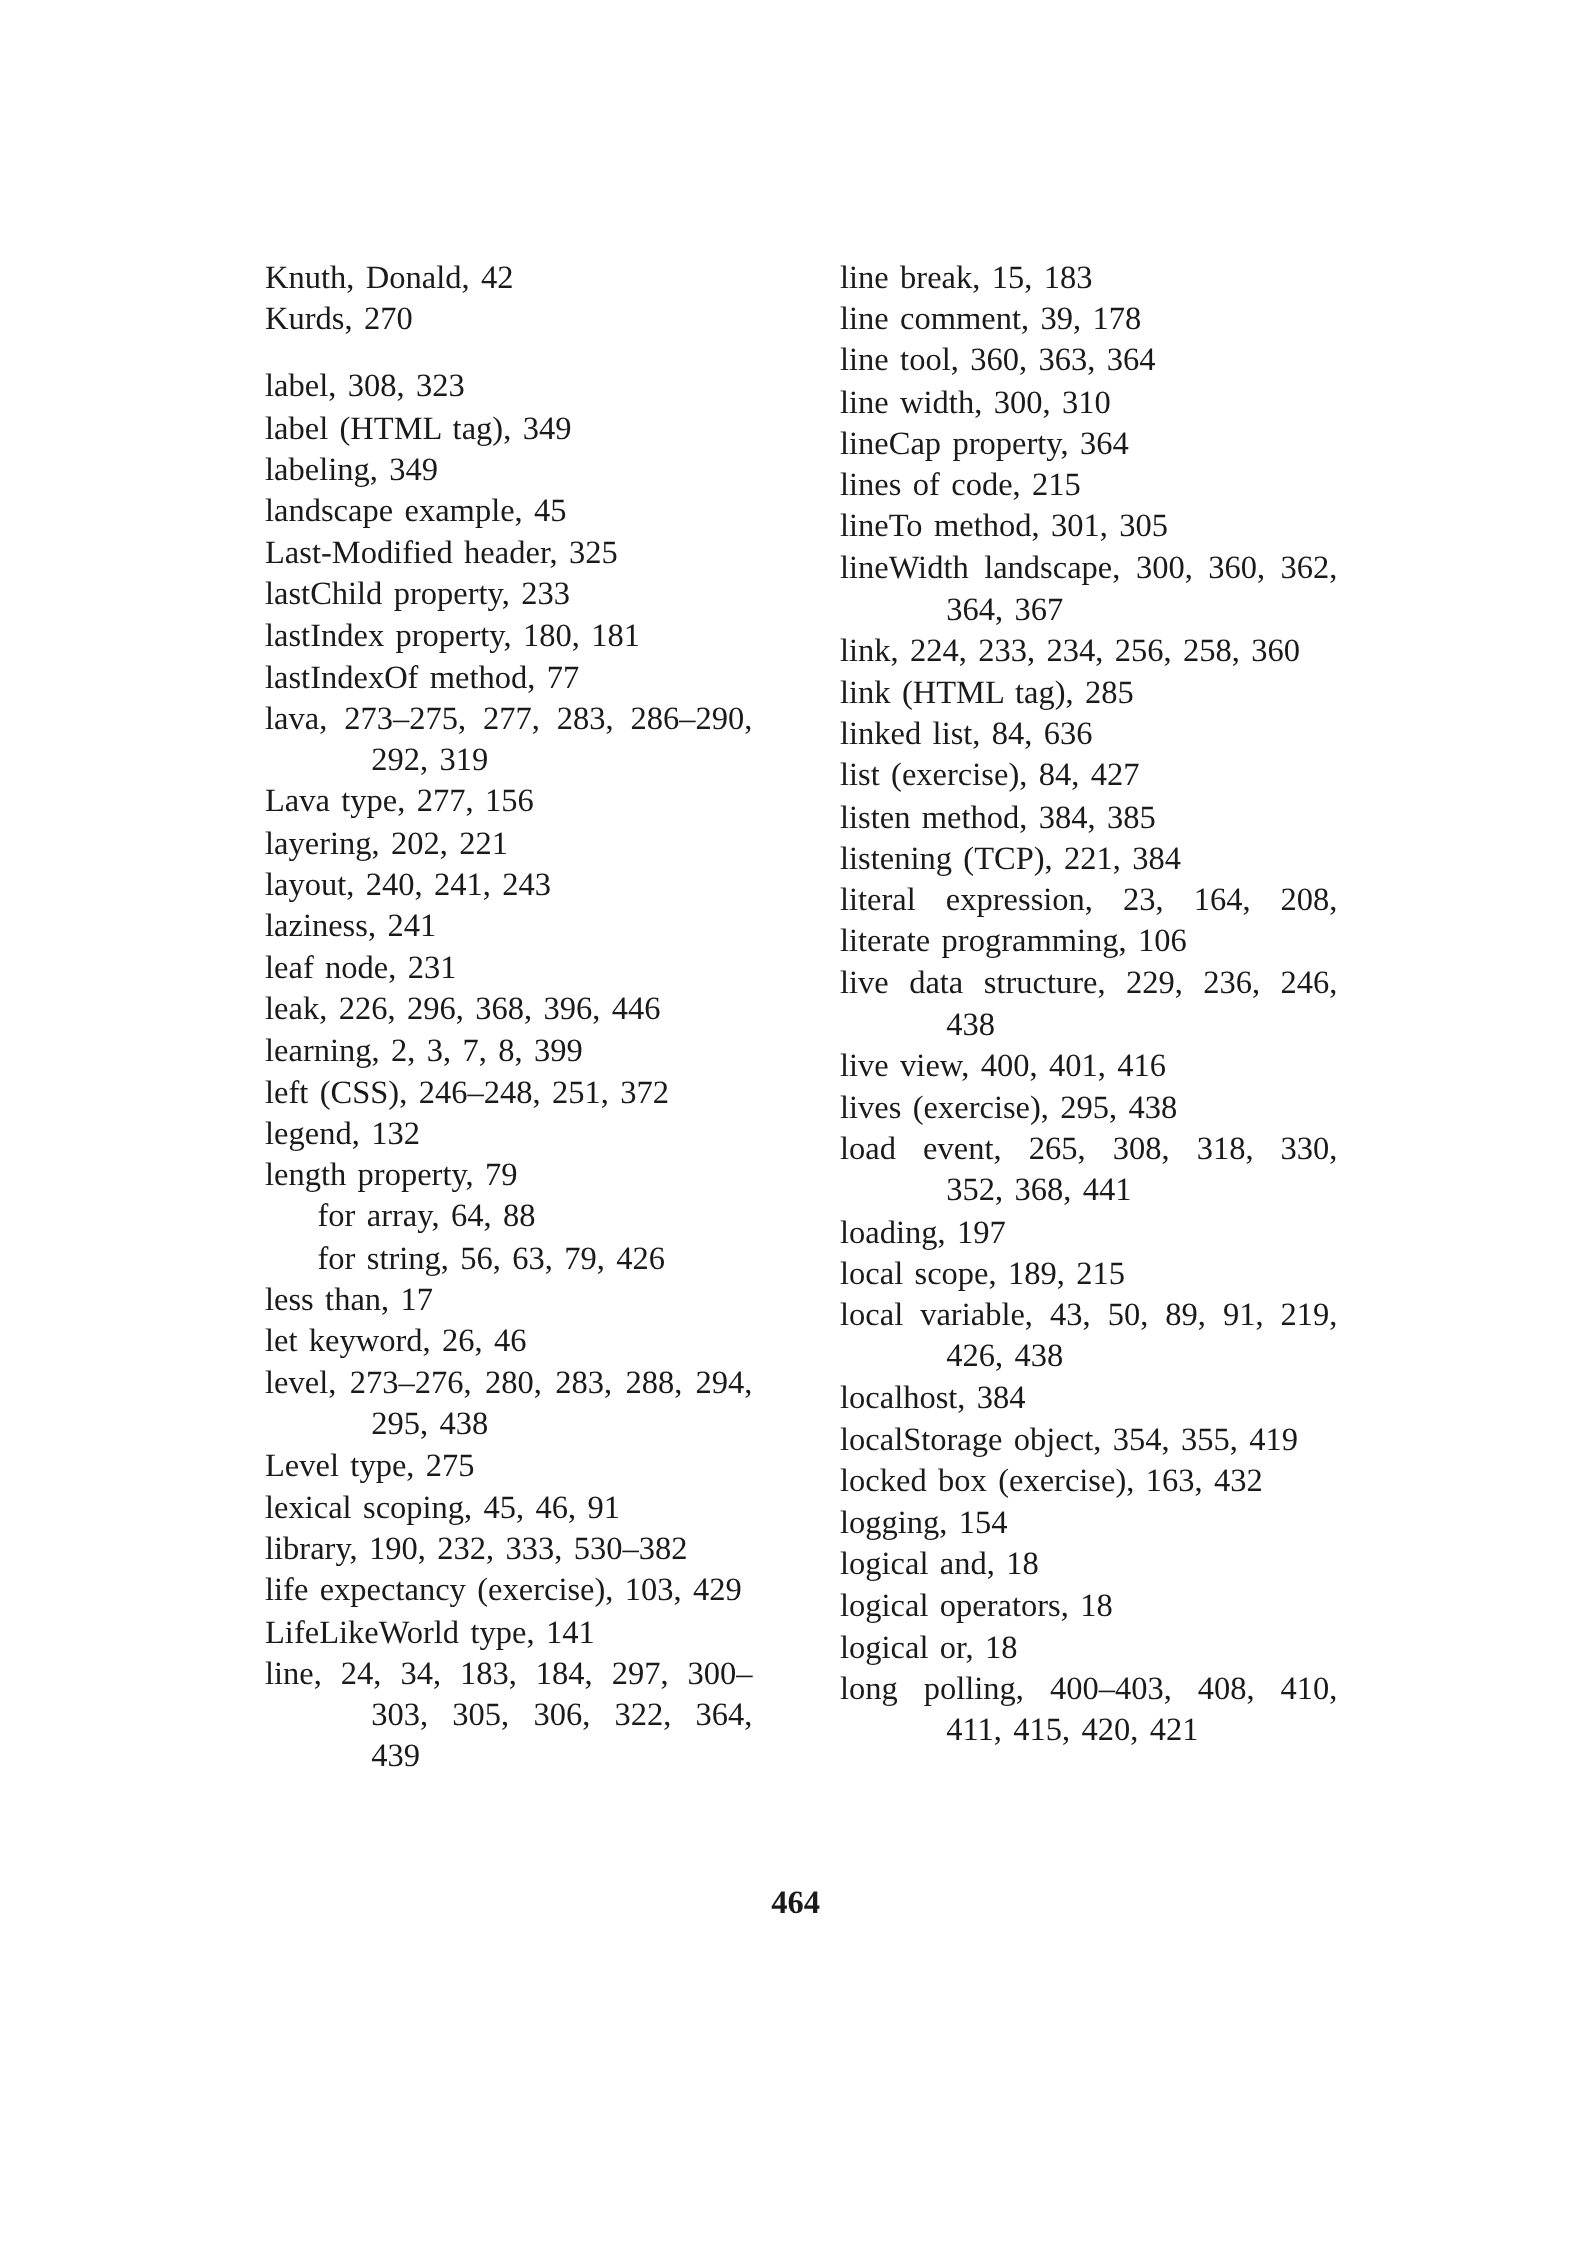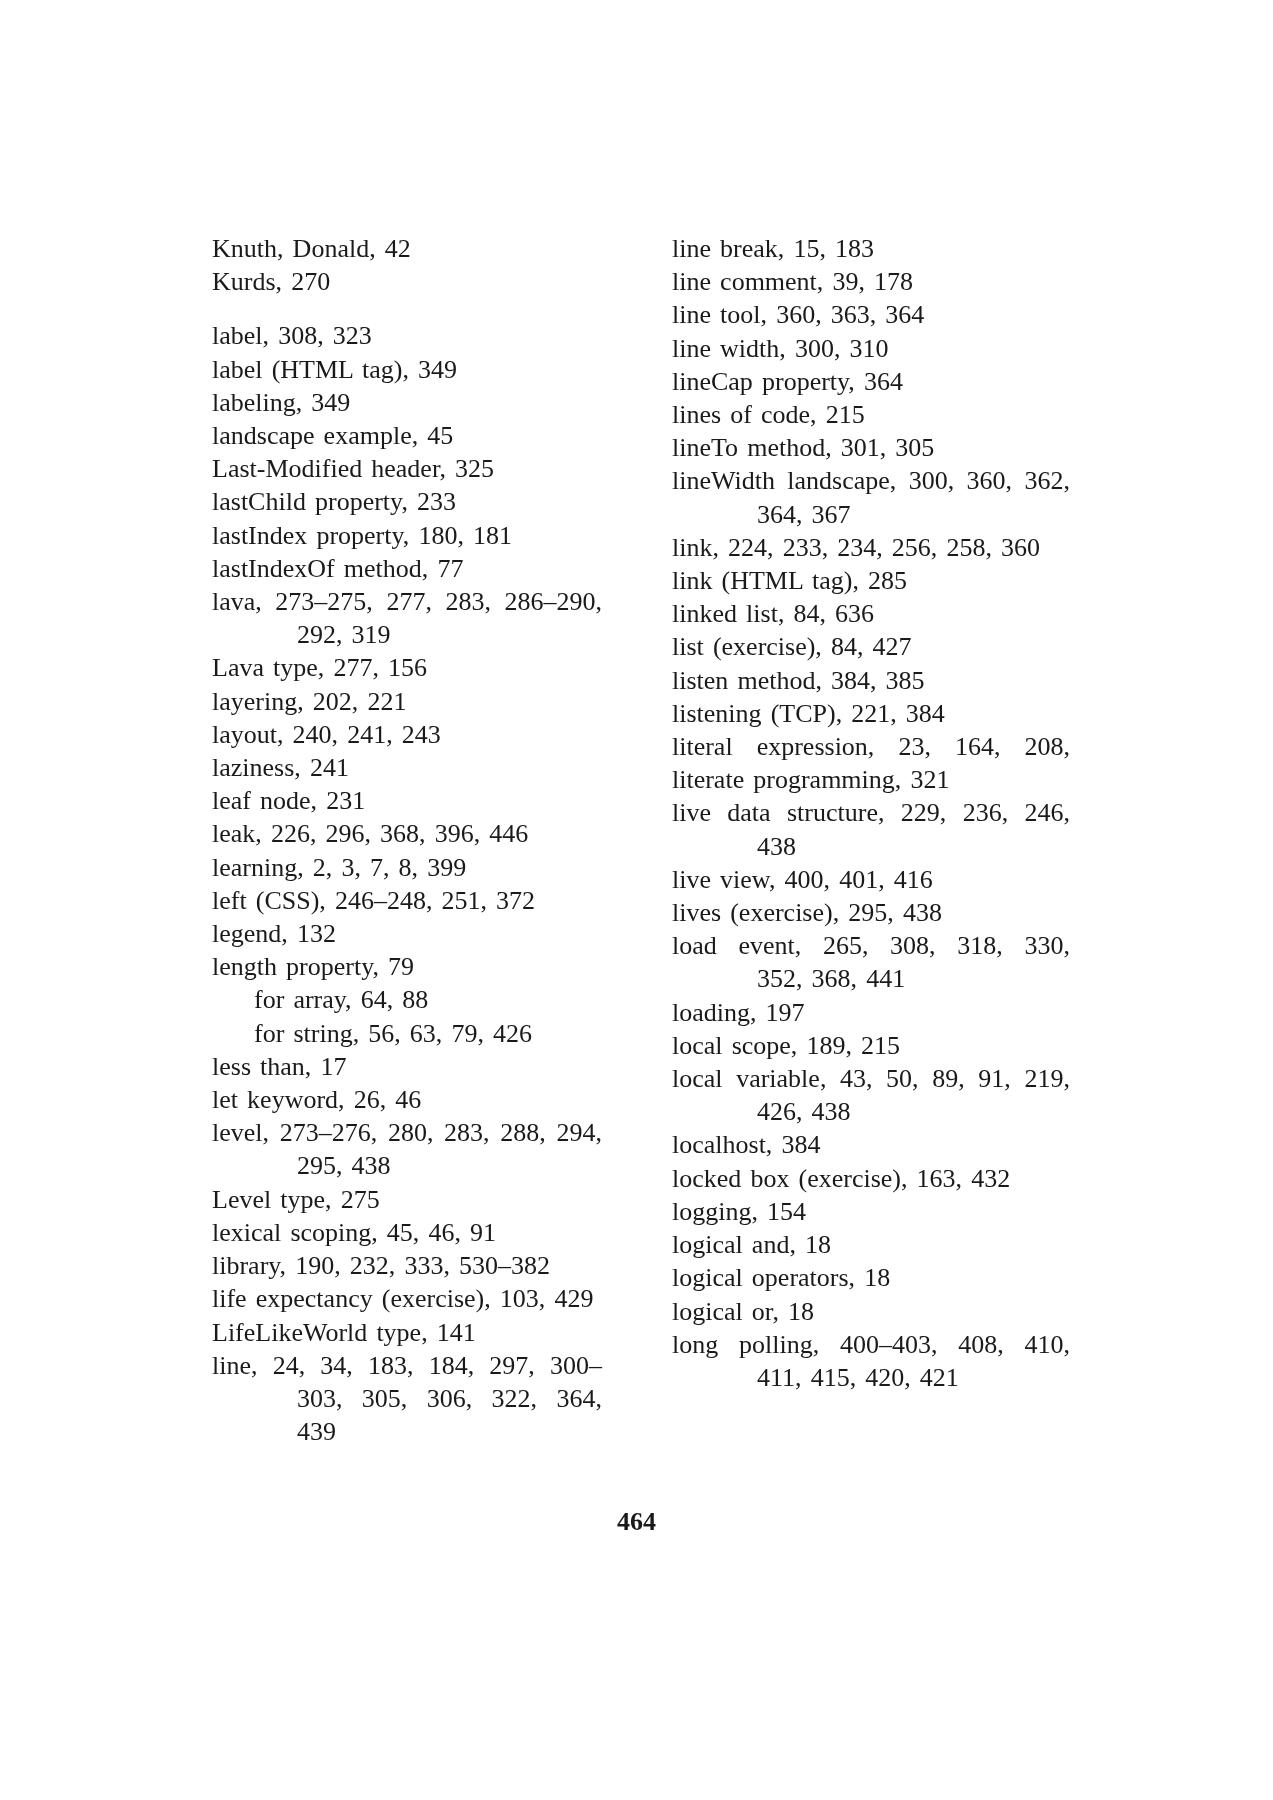--- a/index.html
+++ b/index.html
@@ -15,21 +15,20 @@
     overflow: hidden;
     font-family: "Liberation Serif", "DejaVu Serif", serif;
     color: #1a1a1a;
   }
   .col {
     position: absolute;
     top: 205px;
     font-size: 26px;
     line-height: 33.2px;
     word-spacing: 0.1em;
-    margin-top: 27px;
   }
   .col-left  { left: 212px; width: 390px; }
   .col-right { left: 672px; width: 398px; }
   .group + .group { margin-top: 21px; }
   .entry { text-align: left; }
   .line { white-space: normal; }
   .line.x1 { padding-left: 85px; }
   .line.x2 { padding-left: 42px; }
   .line.j {
     text-align: justify;
@@ -198,21 +197,21 @@
         <div class="entry">
           <div class="line">listen method, 384, 385</div>
         </div>
         <div class="entry">
           <div class="line">listening (TCP), 221, 384</div>
         </div>
         <div class="entry">
           <div class="line j">literal expression, 23, 164, 208,</div>
         </div>
         <div class="entry">
-          <div class="line">literate programming, 321</div>
+          <div class="line">literate programming, 106</div>
         </div>
         <div class="entry">
           <div class="line j">live data structure, 229, 236, 246,</div>
           <div class="line x1">438</div>
         </div>
         <div class="entry">
           <div class="line">live view, 400, 401, 416</div>
         </div>
         <div class="entry">
           <div class="line">lives (exercise), 295, 438</div>
@@ -226,20 +225,23 @@
         </div>
         <div class="entry">
           <div class="line">local scope, 189, 215</div>
         </div>
         <div class="entry">
           <div class="line j">local variable, 43, 50, 89, 91, 219,</div>
           <div class="line x1">426, 438</div>
         </div>
         <div class="entry">
           <div class="line">localhost, 384</div>
+        </div>
+        <div class="entry">
+          <div class="line">localStorage object, 354, 355, 419</div>
         </div>
         <div class="entry">
           <div class="line">locked box (exercise), 163, 432</div>
         </div>
         <div class="entry">
           <div class="line">logging, 154</div>
         </div>
         <div class="entry">
           <div class="line">logical and, 18</div>
         </div>

